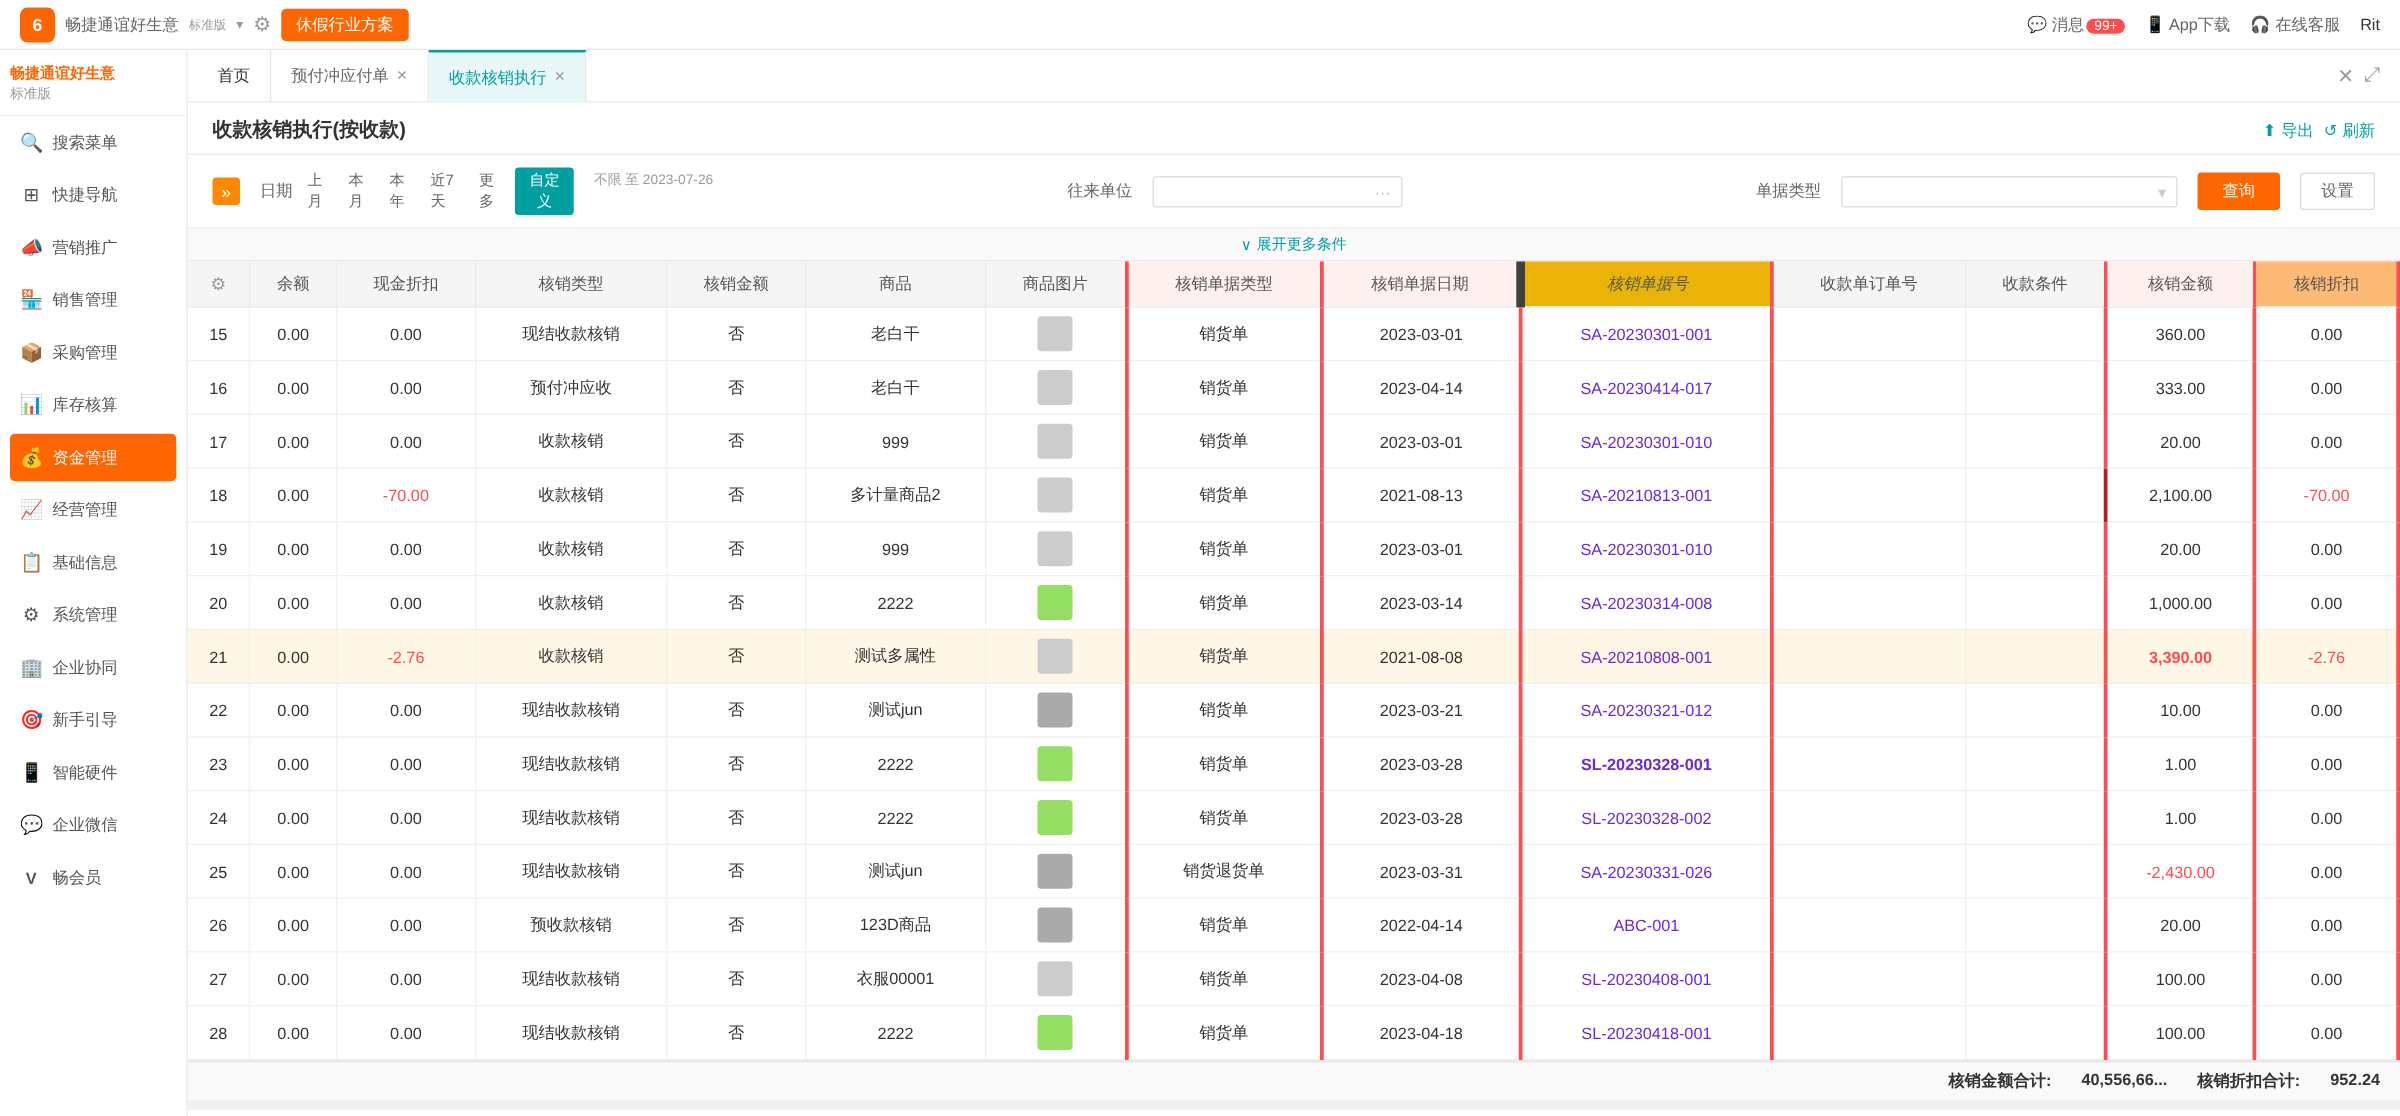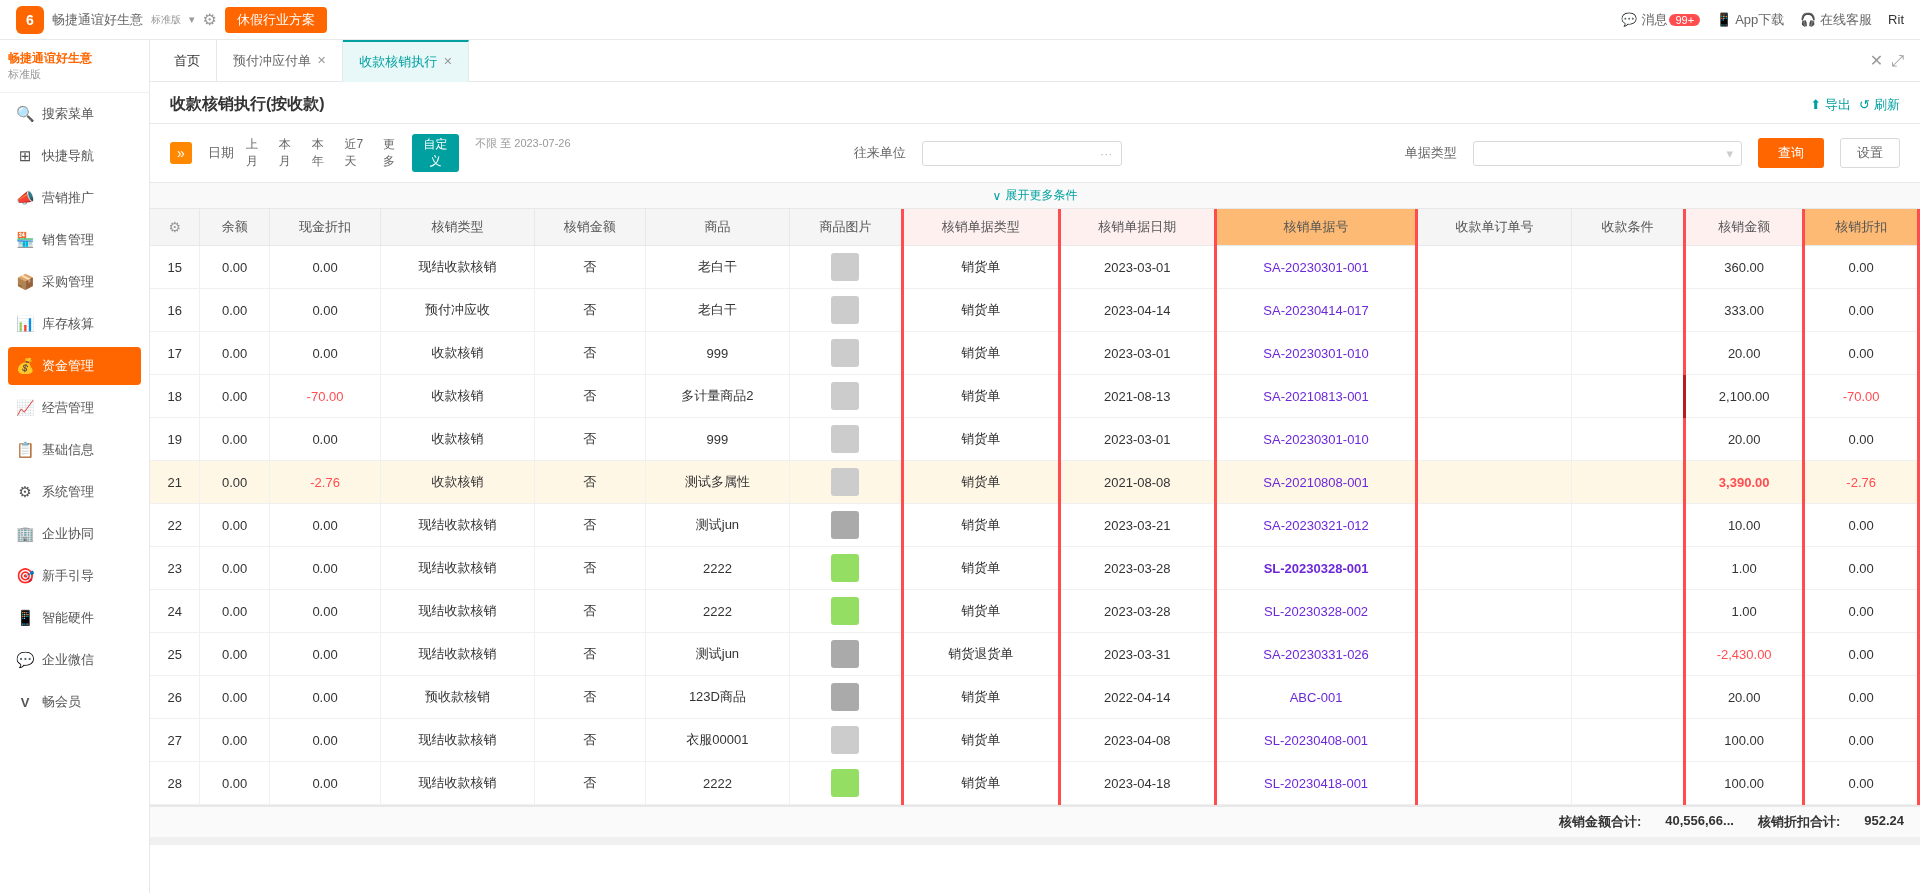--- a/index.html
+++ b/index.html
@@ -251,21 +251,21 @@
             <tr>
               <th><span class="setting-col">⚙</span></th>
               <th>余额</th>
               <th>现金折扣</th>
               <th>核销类型</th>
               <th>核销金额</th>
               <th>商品</th>
               <th>商品图片</th>
               <th style="border-left: 3px solid #ff4d4f; border-right: 3px solid #ff4d4f; background: #fff0f0;">核销单据类型</th>
               <th style="border-left: 3px solid #ff4d4f; border-right: 3px solid #ff4d4f; background: #fff0f0;">核销单据日期</th>
-              <th style="border-left: 3px solid #404040; border-right: 3px solid #ff4d4f; background: #fdba74;">核销单据号</th>
+              <th style="border-left: 7px solid #404040; border-right: 3px solid #ff4d4f; background: #eab308; font-style: italic;">核销单据号</th>
               <th>收款单订单号</th>
               <th>收款条件</th>
               <th style="border-left: 3px solid #ff4d4f; border-right: 3px solid #ff4d4f; background: #fff0f0;">核销金额</th>
               <th style="border-left: 3px solid #ff4d4f; border-right: 3px solid #ff4d4f; background: #fdba74;">核销折扣</th>
             </tr>
           </thead>
           <tbody id="table-body">
           <tr>
     <td>15</td>
     <td>0.00</td>
@@ -339,20 +339,36 @@
     <td>999</td>
     <td><span style="display:inline-block;width:28px;height:28px;background:#ccc;border-radius:3px;vertical-align:middle;"></span></td>
     <td style="border-left:3px solid #ff4d4f;border-right:3px solid #ff4d4f;">销货单</td>
     <td style="border-left:3px solid #ff4d4f;border-right:3px solid #ff4d4f;">2023-03-01</td>
     <td style="border-left:3px solid #ff4d4f;border-right:3px solid #ff4d4f;"><a class="td-link">SA-20230301-010</a></td>
     <td></td>
     <td></td>
     <td style="border-left:3px solid #ff4d4f;border-right:3px solid #ff4d4f;" class="">20.00</td>
     <td style="border-left:3px solid #ff4d4f;border-right:3px solid #ff4d4f;" class="">0.00</td>
   </tr>
+              <tr>
+    <td>20</td>
+    <td>0.00</td>
+    <td class="">0.00</td>
+    <td>收款核销</td>
+    <td>否</td>
+    <td>2222</td>
+    <td><span style="display:inline-block;width:28px;height:28px;background:#95de64;border-radius:3px;vertical-align:middle;"></span></td>
+    <td style="border-left:3px solid #ff4d4f;border-right:3px solid #ff4d4f;">销货单</td>
+    <td style="border-left:3px solid #ff4d4f;border-right:3px solid #ff4d4f;">2023-03-14</td>
+    <td style="border-left:3px solid #ff4d4f;border-right:3px solid #ff4d4f;"><a class="td-link">SA-20230314-008</a></td>
+    <td></td>
+    <td></td>
+    <td style="border-left:3px solid #ff4d4f;border-right:3px solid #ff4d4f;" class="">1,000.00</td>
+    <td style="border-left:3px solid #ff4d4f;border-right:3px solid #ff4d4f;" class="">0.00</td>
+  </tr>
               <tr class="highlighted">
     <td>21</td>
     <td>0.00</td>
     <td class="td-red">-2.76</td>
     <td>收款核销</td>
     <td>否</td>
     <td>测试多属性</td>
     <td><span style="display:inline-block;width:28px;height:28px;background:#ccc;border-radius:3px;vertical-align:middle;"></span></td>
     <td style="border-left:3px solid #ff4d4f;border-right:3px solid #ff4d4f;">销货单</td>
     <td style="border-left:3px solid #ff4d4f;border-right:3px solid #ff4d4f;">2021-08-08</td>

